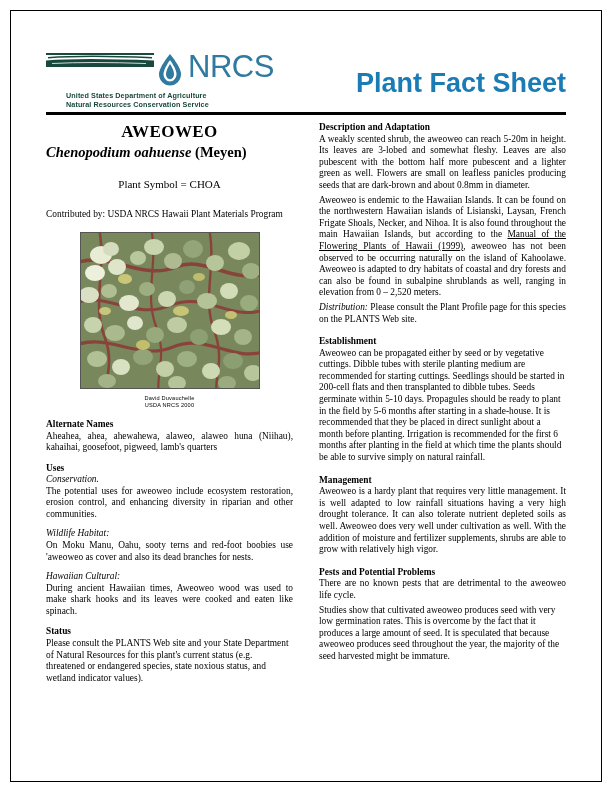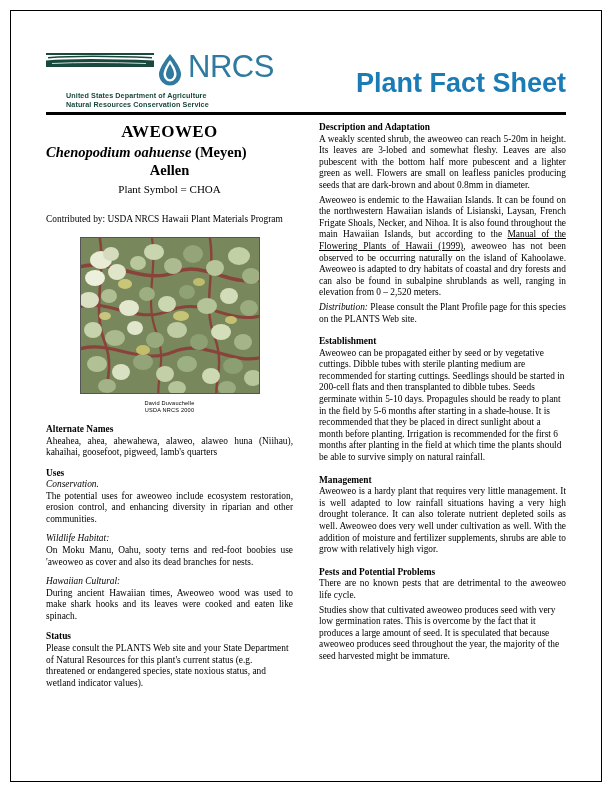--- a/index.html
+++ b/index.html
@@ -148,21 +148,21 @@
     text-align: center;
     font-size: 14.5px;
     font-weight: bold;
     font-style: normal;
     line-height: 18px;
     margin: 0;
   }
   .plant-symbol {
     text-align: center;
     font-size: 11px;
-    margin: 3px 0 0 0;
+    margin: 16px 0 0 0;
     line-height: 14px;
   }
   .contributed {
     font-size: 9.4px;
     line-height: 11px;
     margin: 18px 0 0 0;
     text-align: left;
   }
   .photo-wrap {
     margin: 12px 0 0 0;
@@ -265,21 +265,20 @@
 
     <div class="columns">
 
       <div class="col">
 
         <div class="plant-name">AWEOWEO</div>
         <div class="sci-name">
           <span>Chenopodium oahuense</span>
           <span class="auth">(Meyen)</span>
         </div>
-        <div class="sci-name-2">Aellen</div>
         <div class="plant-symbol">Plant Symbol = CHOA</div>
 
         <div class="contributed">Contributed by: USDA NRCS Hawaii Plant Materials Program</div>
 
         <div class="photo-wrap">
           <div class="photo">
             <svg width="178" height="155" viewBox="0 0 178 155" preserveAspectRatio="none">
               <defs>
                 <radialGradient id="lf" cx="40%" cy="35%" r="70%">
                   <stop offset="0%" stop-color="#e9ecd2"></stop>

